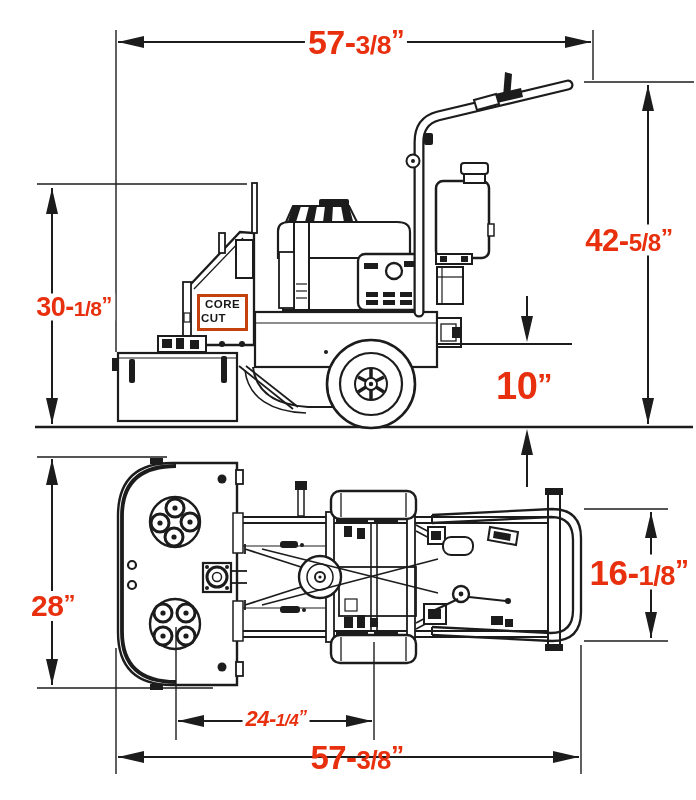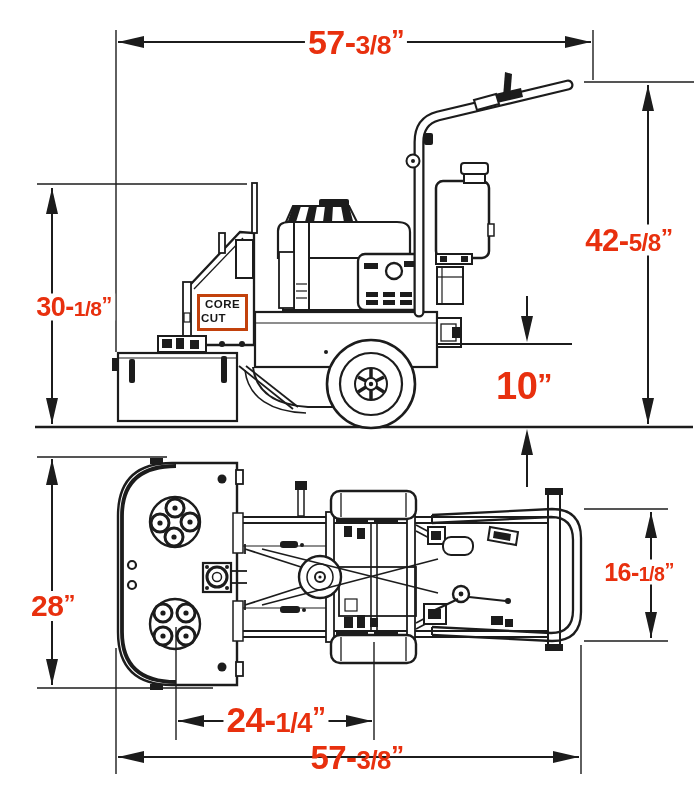--- a/index.html
+++ b/index.html
@@ -332,23 +332,23 @@
   </div>
   <div class="dim-label" style="left:62px;top:307px;font-size:27px;margin-left:12px;">
     <span>30-</span><span class="frac">1/8</span><span class="unit">”</span>
   </div>
   <div class="dim-label no-bg" style="left:524px;top:386px;font-size:38px;">
     <span>10</span><span class="frac"></span><span class="unit">”</span>
   </div>
   <div class="dim-label" style="left:53px;top:606px;font-size:30px;">
     <span>28</span><span class="frac"></span><span class="unit">”</span>
   </div>
-  <div class="dim-label" style="left:639px;top:572px;font-size:25px;text-align:right;">
+  <div class="dim-label" style="left:639px;top:572px;font-size:35px;text-align:right;">
     <span>16-</span><span class="frac">1/8</span><span class="unit">”</span>
   </div>
-  <div class="dim-label" style="left:276px;top:719px;font-size:35px;">
+  <div class="dim-label" style="left:276px;top:719px;font-size:22px;font-style:italic;">
     <span>24-</span><span class="frac">1/4</span><span class="unit">”</span>
   </div>
   <div class="dim-label no-bg" style="left:357px;top:757px;font-size:33px;">
     <span>57-</span><span class="frac">3/8</span><span class="unit">”</span>
   </div>
 
 </div>
 
 </body></html>

